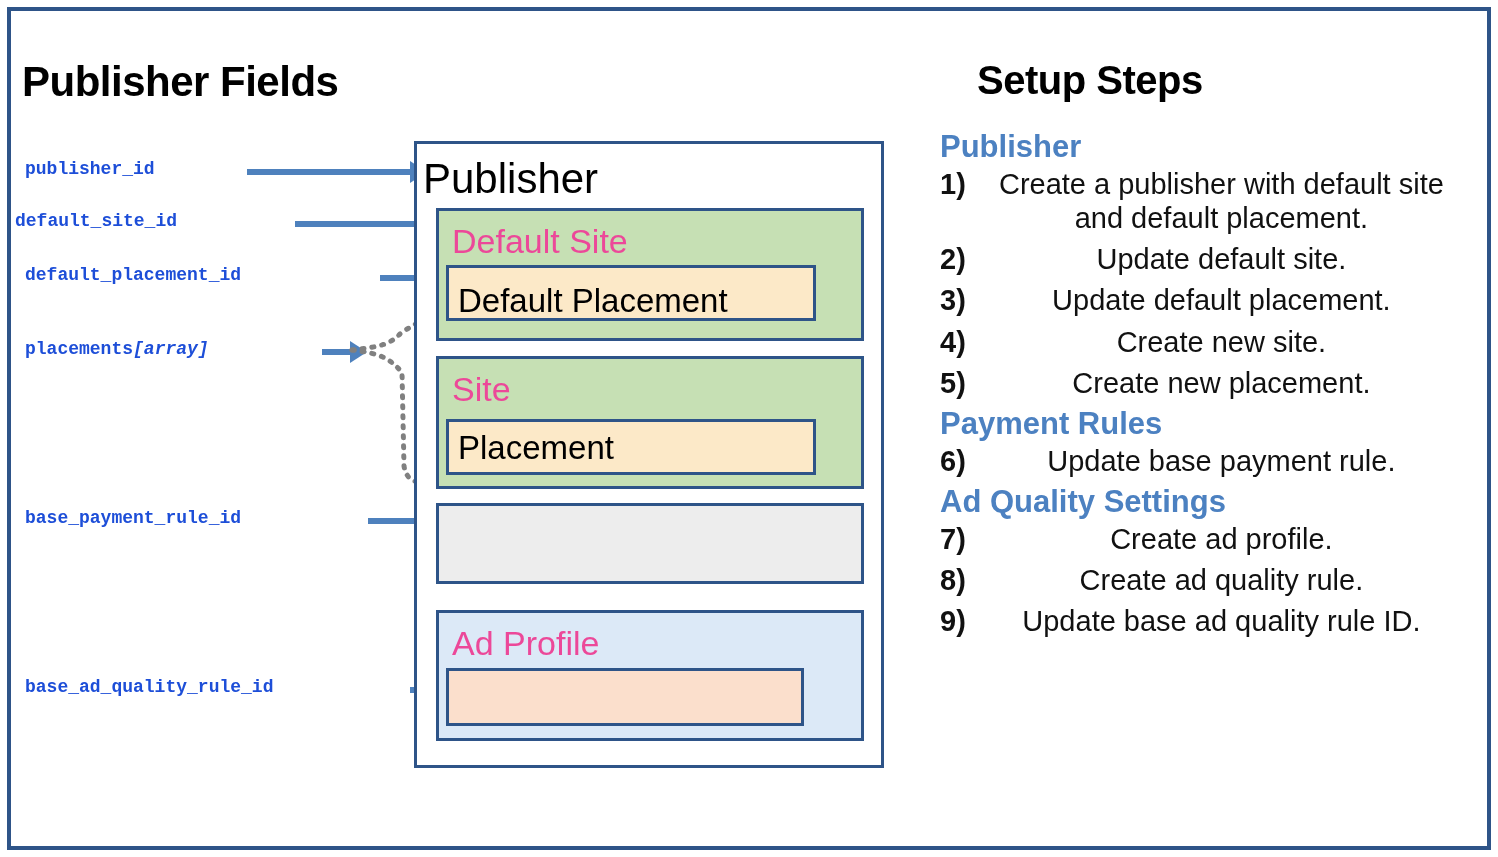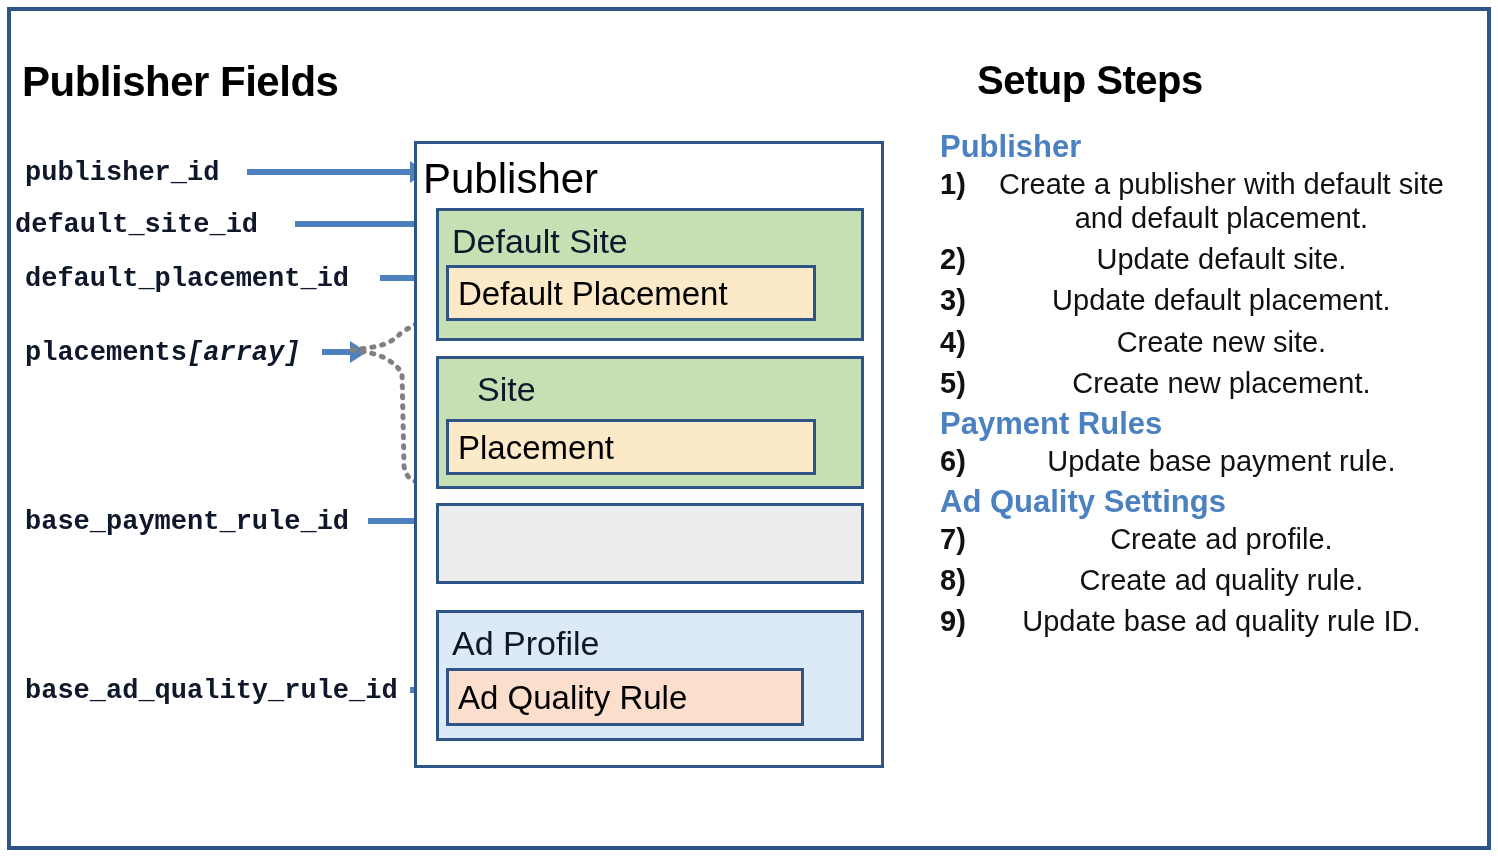--- a/index.html
+++ b/index.html
@@ -42,22 +42,22 @@
   #title-setup{
     left:977px;top:58px;
     font-size:40px;
   }
 
   
   .field-label{
     position:absolute;
     font-family:"Liberation Mono", "DejaVu Sans Mono", monospace;
     font-weight:bold;
-    font-size:27px;
-    color:#0f172a;
+    font-size:18px;
+    color:#1d4ed8;
     white-space:nowrap;
     line-height:1;
   }
   .field-label .arr-suffix{font-style:italic;margin-top:35px;}
 
   
   .arrow{
     position:absolute;
     height:6px;
     background:#4E81BD;
@@ -99,44 +99,44 @@
   }
 
   .obj-box{
     position:absolute;
     border:3px solid #2E5488;
     box-sizing:border-box;
   }
   .obj-title{
     position:absolute;
     font-size:34px;
-    color:#0f172a;
+    color:#ec4899;
     white-space:nowrap;
     line-height:1;
   }
   .inner-box{
     position:absolute;
     border:3px solid #2E5488;
     box-sizing:border-box;
   }
   .inner-title{
     position:absolute;
     font-size:33px;
     color:#000;
     white-space:nowrap;
     line-height:1;
   }
 
   #box-default-site{left:436px;top:208px;width:428px;height:133px;background:#C6E0B4;}
   #label-default-site{left:452px;top:224px;}
   #box-default-placement{left:446px;top:265px;width:370px;height:56px;background:#FCE9C8;}
-  #label-default-placement{left:458px;top:277px;}
+  #label-default-placement{left:458px;top:284px;}
 
   #box-site{left:436px;top:356px;width:428px;height:133px;background:#C6E0B4;}
-  #label-site{left:452px;top:372px;margin-left:25px;}
+  #label-site{left:452px;top:372px;}
   #box-placement{left:446px;top:419px;width:370px;height:56px;background:#FCE9C8;}
   #label-placement{left:458px;top:431px;}
 
   #box-base-payment{left:436px;top:503px;width:428px;height:81px;background:#EDEDED;}
   #label-base-payment{left:452px;top:519px;}
 
   #box-ad-profile{left:436px;top:610px;width:428px;height:131px;background:#DCE9F7;}
   #label-ad-profile{left:452px;top:626px;}
   #box-ad-quality{left:446px;top:668px;width:358px;height:58px;background:#FBDFCC;}
   #label-ad-quality{left:458px;top:681px;}
@@ -231,21 +231,20 @@
   <div class="obj-box" id="box-site"></div>
   <div class="obj-title" id="label-site">Site</div>
   <div class="inner-box" id="box-placement"></div>
   <div class="inner-title" id="label-placement">Placement</div>
 
   <div class="obj-box" id="box-base-payment"></div>
 
   <div class="obj-box" id="box-ad-profile"></div>
   <div class="obj-title" id="label-ad-profile">Ad Profile</div>
   <div class="inner-box" id="box-ad-quality"></div>
-  <div class="inner-title" id="label-ad-quality">Ad Quality Rule</div>
 
   <div id="setup-list">
 
     <div class="group-heading">Publisher</div>
 
     <div class="step-row">
       <span class="step-num">1)</span>
       <span class="step-text">Create a publisher with default site and default placement.</span>
     </div>
     <div class="step-row">

